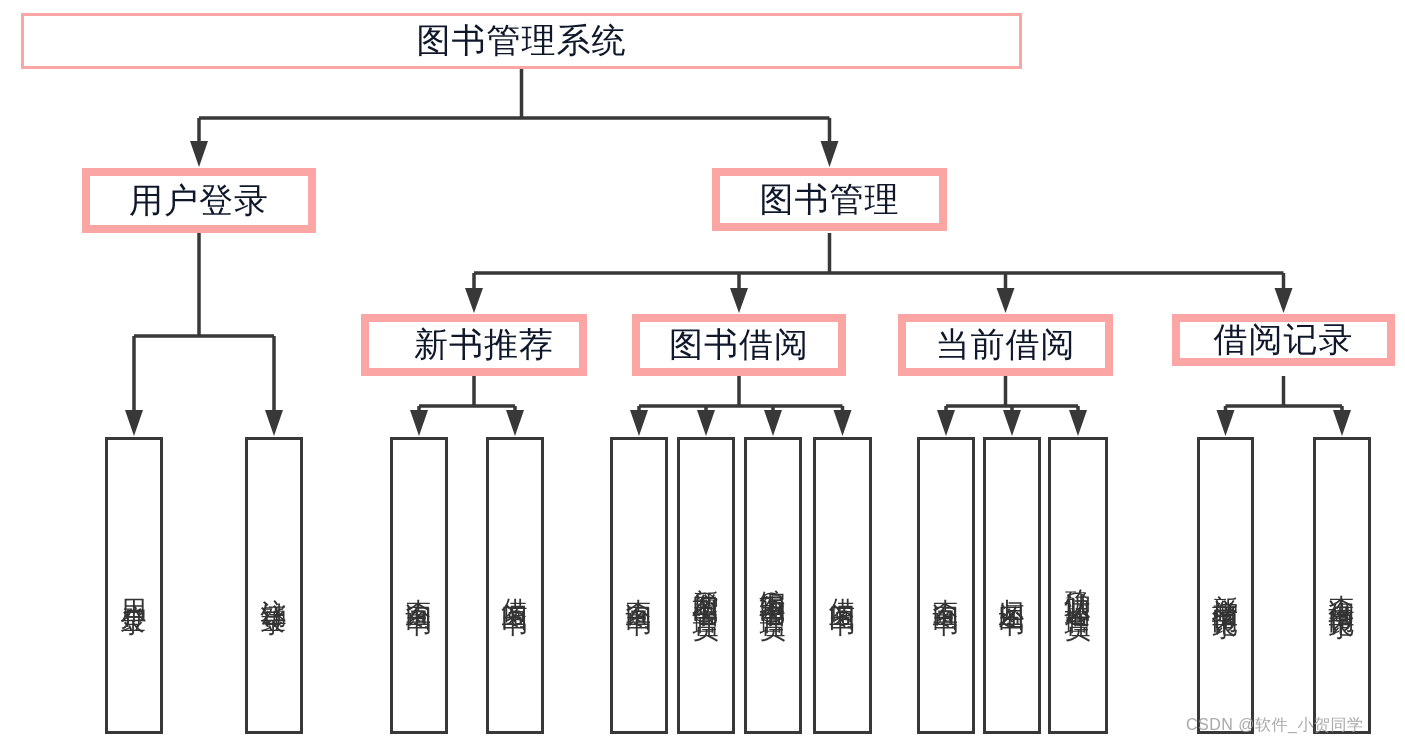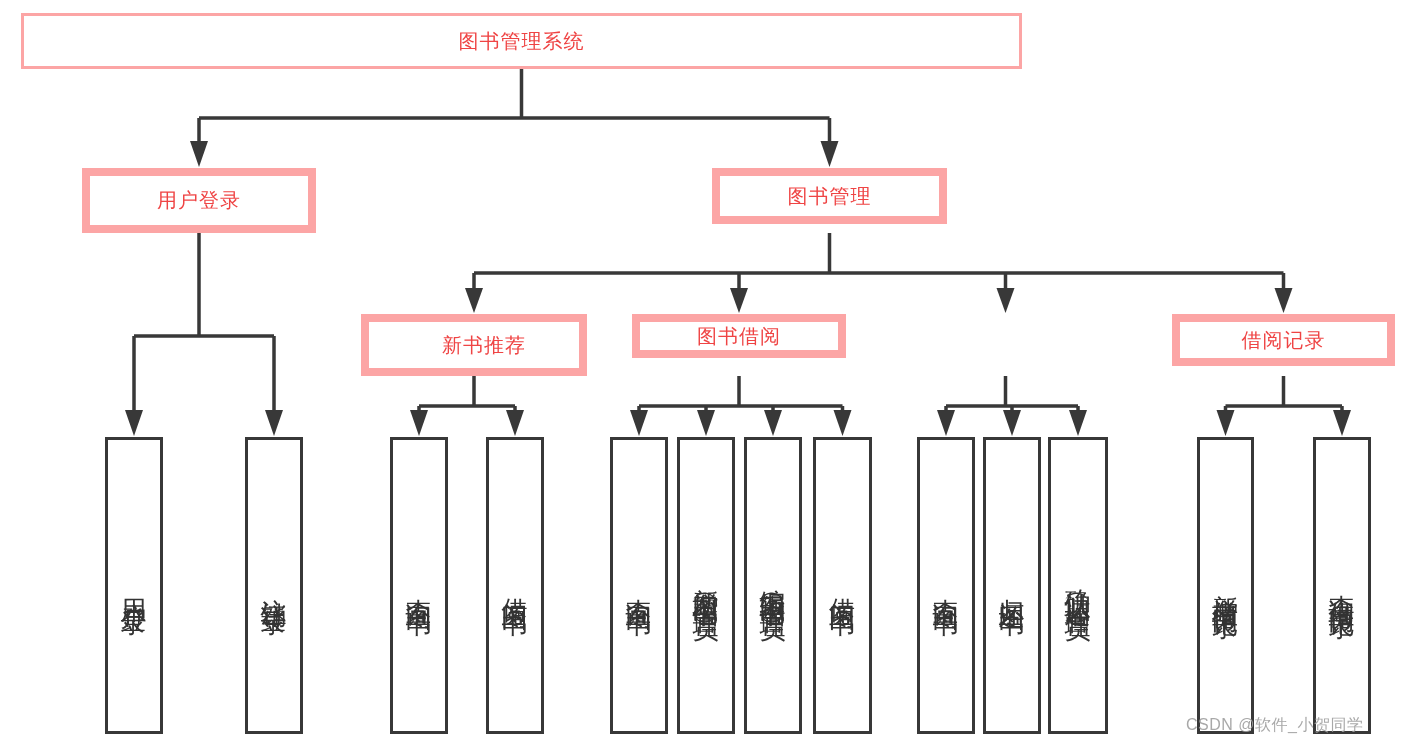--- a/index.html
+++ b/index.html
@@ -23,22 +23,22 @@
     height: 747px;
   }
   .node {
     position: absolute;
     box-sizing: border-box;
     background: #ffffff;
     border: 8px solid #fca5a5;
     display: flex;
     align-items: center;
     justify-content: center;
-    color: #ef4444;
-    font-size: 20px;
+    color: #0f172a;
+    font-size: 34px;
     letter-spacing: 1px;
     white-space: nowrap;
   }
   .leaf {
     position: absolute;
     box-sizing: border-box;
     background: #ffffff;
     border: 3px solid #383838;
     display: flex;
     align-items: center;
@@ -50,24 +50,24 @@
     text-orientation: mixed;
     font-size: 26px;
     letter-spacing: 4px;
     line-height: 1;
     color: #333333;
   }
   
   #n-root { left: 21px; top: 13px; width: 1001px; height: 56px; border-width: 3px; }
   
   #n-login { left: 82px;  top: 168px; width: 234px; height: 65px; }
-  #n-mgmt  { left: 712px; top: 168px; width: 235px; height: 56px; }
+  #n-mgmt  { left: 712px; top: 168px; width: 235px; height: 63px; }
   
   #n-recommend { left: 361px;  top: 314px; width: 226px; height: 62px; padding-left: 20px; }
-  #n-borrow    { left: 632px;  top: 314px; width: 214px; height: 44px; }
+  #n-borrow    { left: 632px;  top: 314px; width: 214px; height: 62px; }
   #n-current   { left: 898px;  top: 314px; width: 215px; height: 62px; }
   #n-records   { left: 1172px; top: 314px; width: 223px; height: 52px; }
   
   .leaf { top: 437px; height: 297px; width: 58px; }
   #l-login-0 { left: 105px; }
   #l-login-1 { left: 245px; }
   #l-rec-0   { left: 390px; }
   #l-rec-1   { left: 486px; }
   #l-bor-0   { left: 610px; }
   #l-bor-1   { left: 677px; }
@@ -137,20 +137,21 @@
     </g>
   </svg>
 
   <div class="node" id="n-root">图书管理系统</div>
 
   <div class="node" id="n-login">用户登录</div>
   <div class="node" id="n-mgmt">图书管理</div>
 
   <div class="node" id="n-recommend">新书推荐</div>
   <div class="node" id="n-borrow">图书借阅</div>
+  <div class="node" id="n-current">当前借阅</div>
   <div class="node" id="n-records">借阅记录</div>
 
   <div class="leaf" id="l-login-0">
     <span>用户登录</span>
   </div>
   <div class="leaf" id="l-login-1">
     <span>注销登录</span>
   </div>
 
   <div class="leaf" id="l-rec-0">

